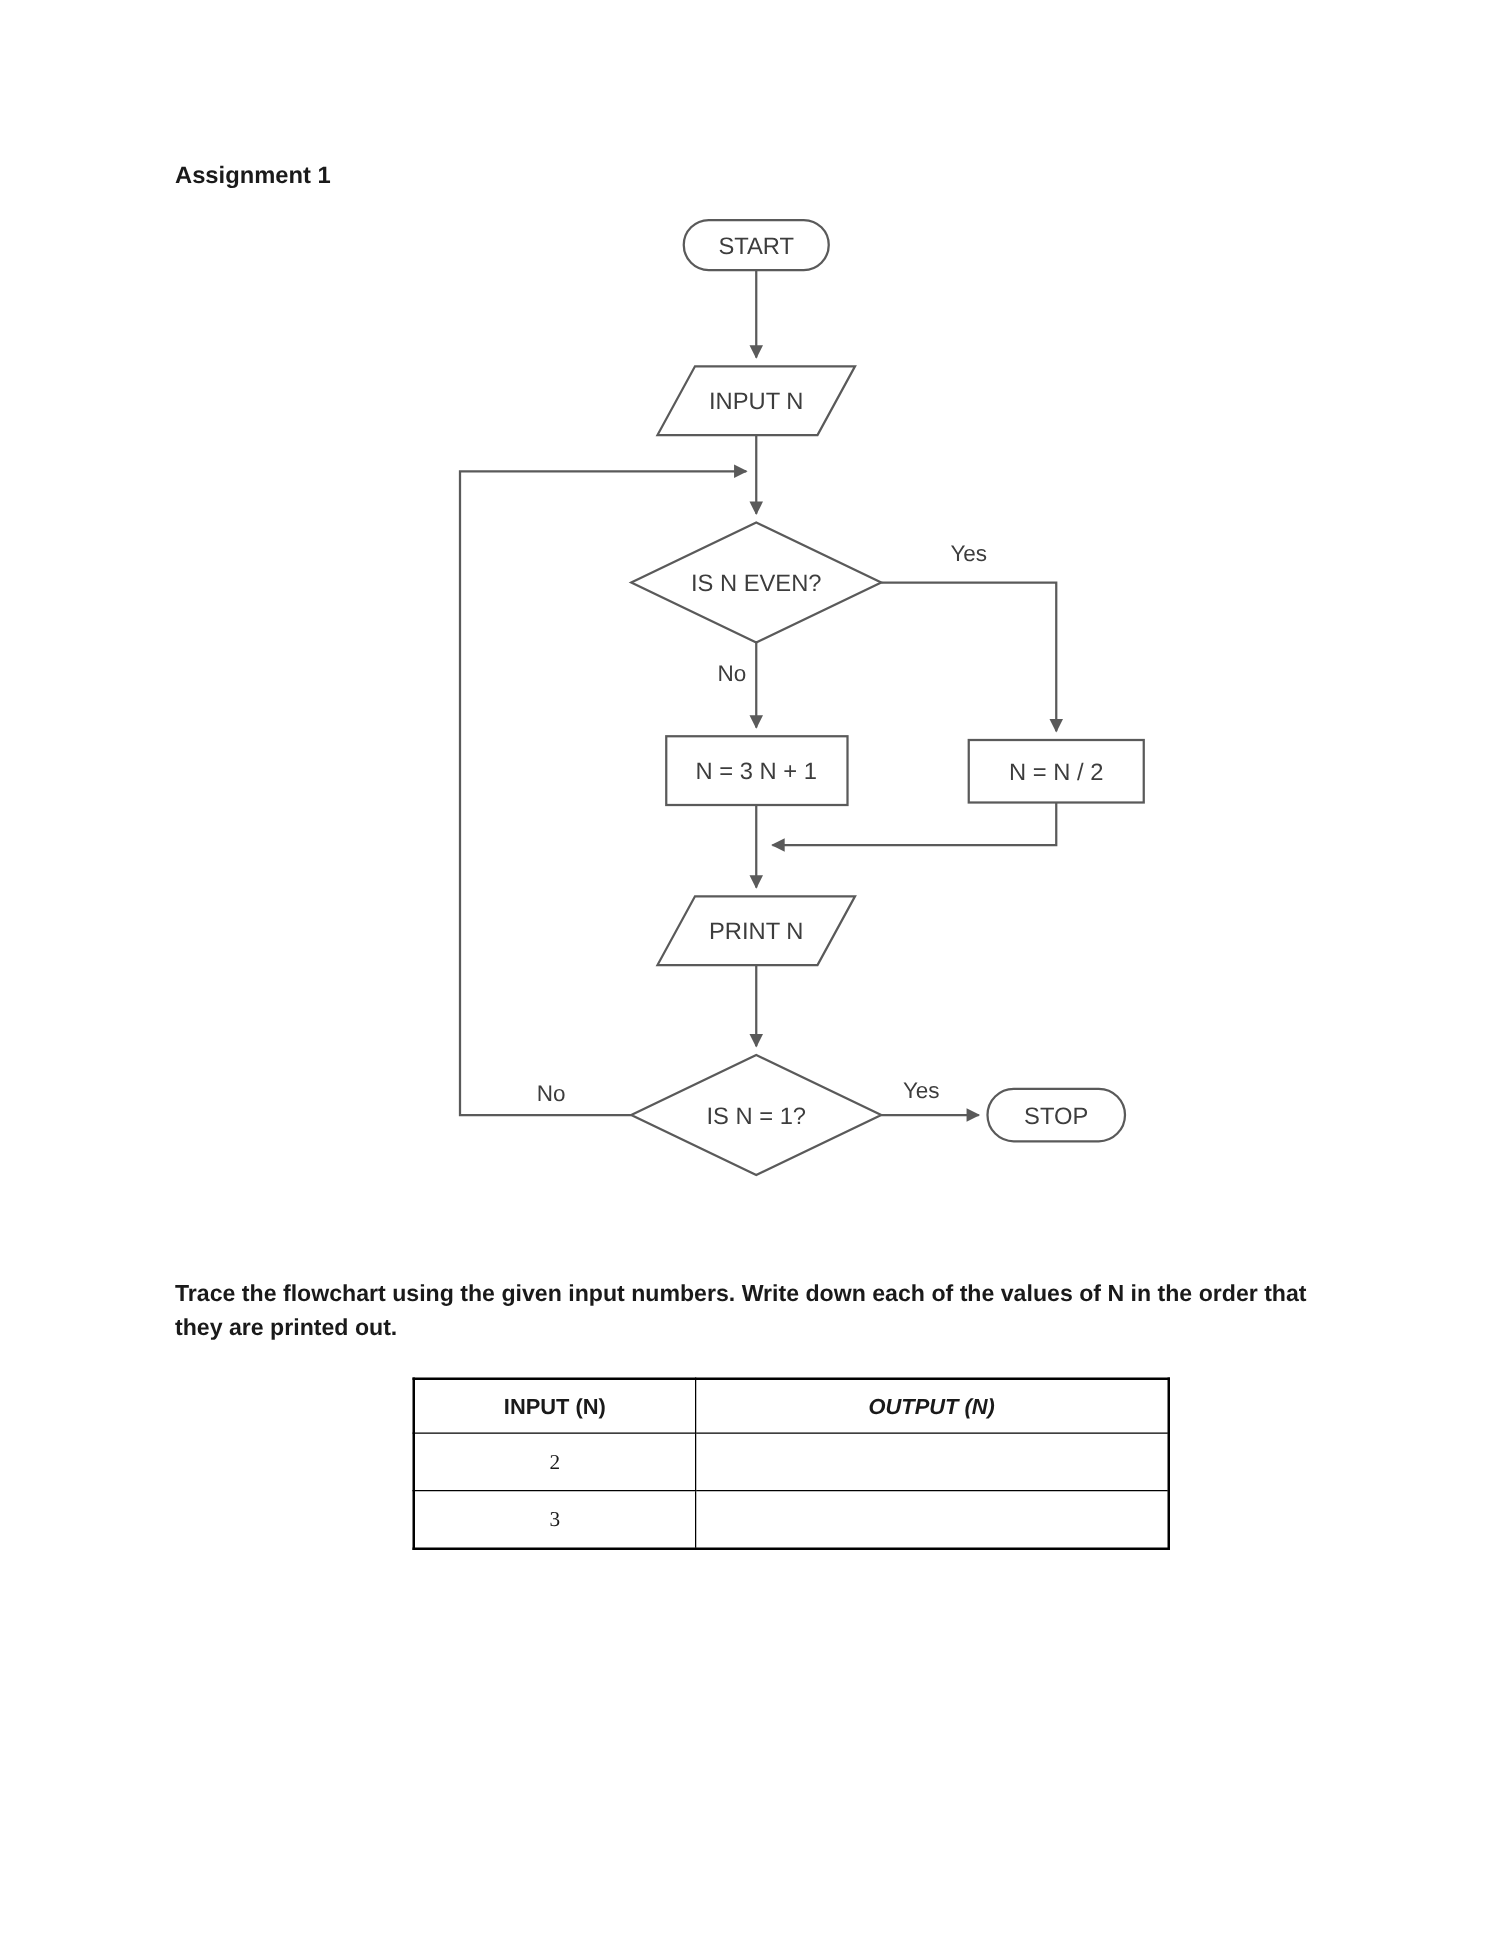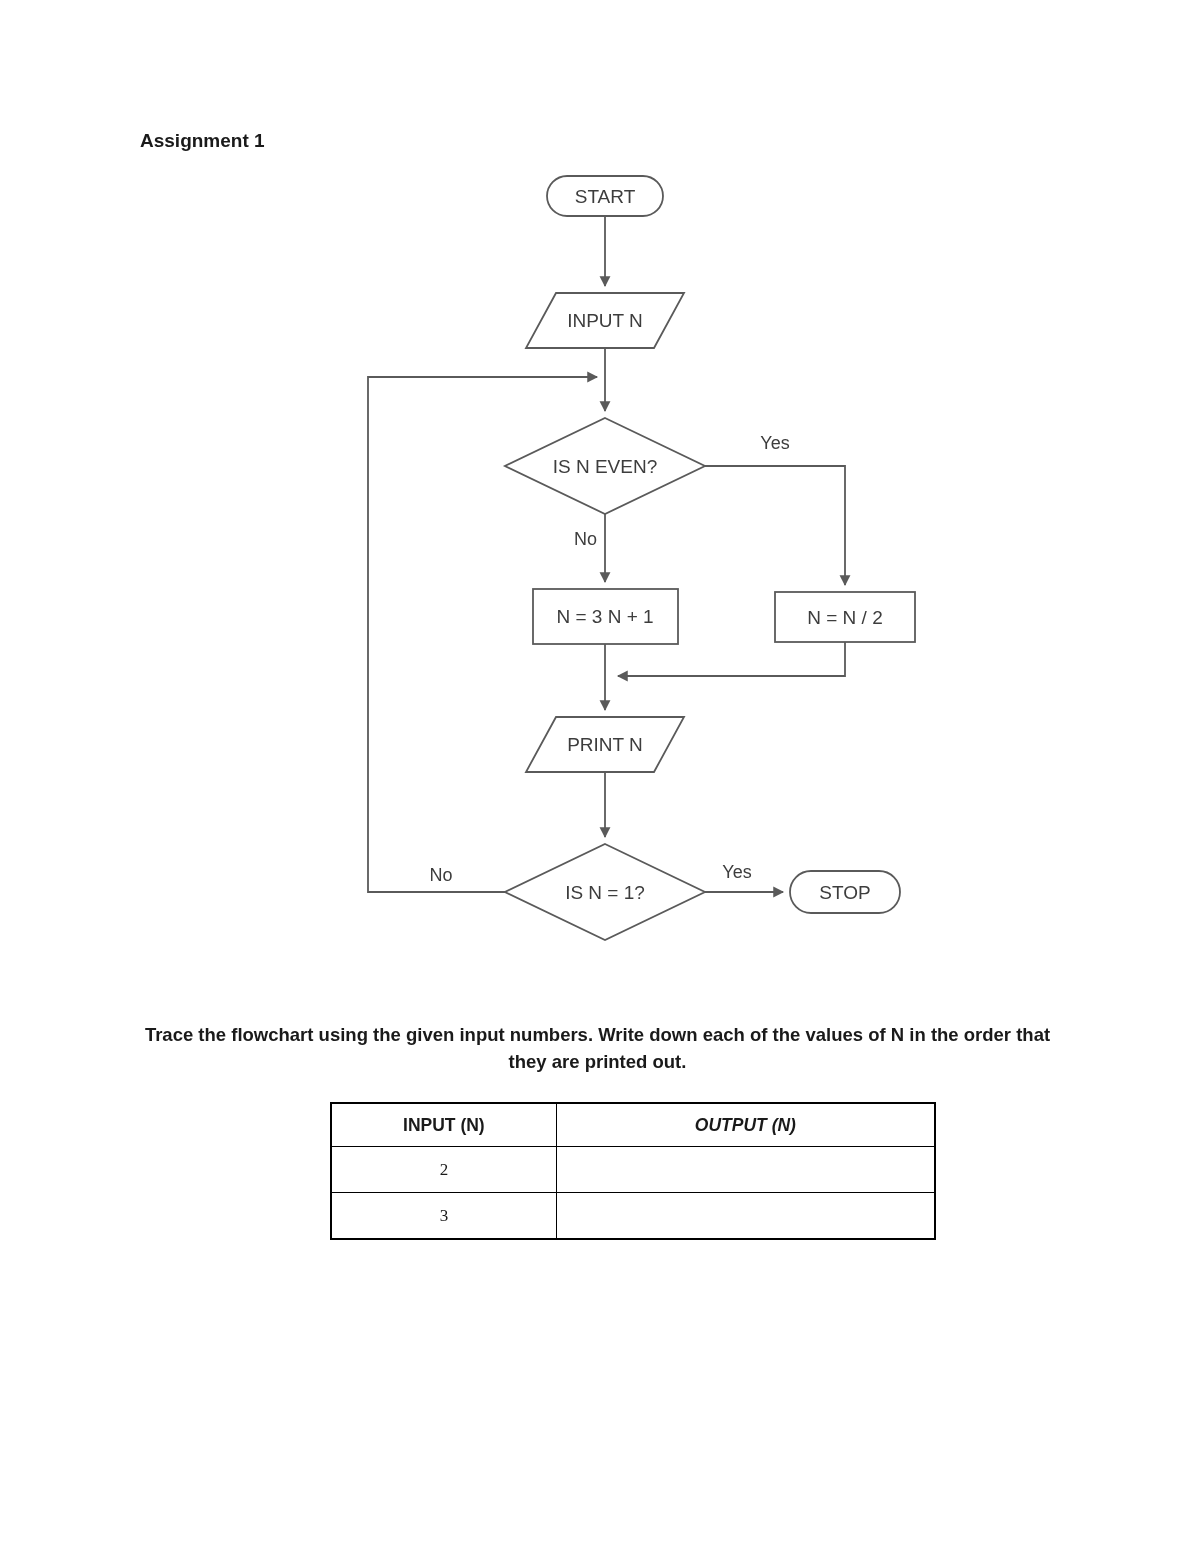--- a/index.html
+++ b/index.html
@@ -55,21 +55,20 @@
   }
   .instructions {
     position: absolute;
     left: 140px;
     top: 978px;
     width: 915px;
     font-size: 18.5px;
     font-weight: 700;
     line-height: 1.45;
     color: var(--text-color, #1a1a1a);
-    text-align: center;
   }
   .trace-table {
     position: absolute;
     left: 330px;
     top: 1058px;
     width: 606px;
     border-collapse: collapse;
     border: 2px solid var(--border-color, #000000);
   }
   .trace-table th, .trace-table td {

